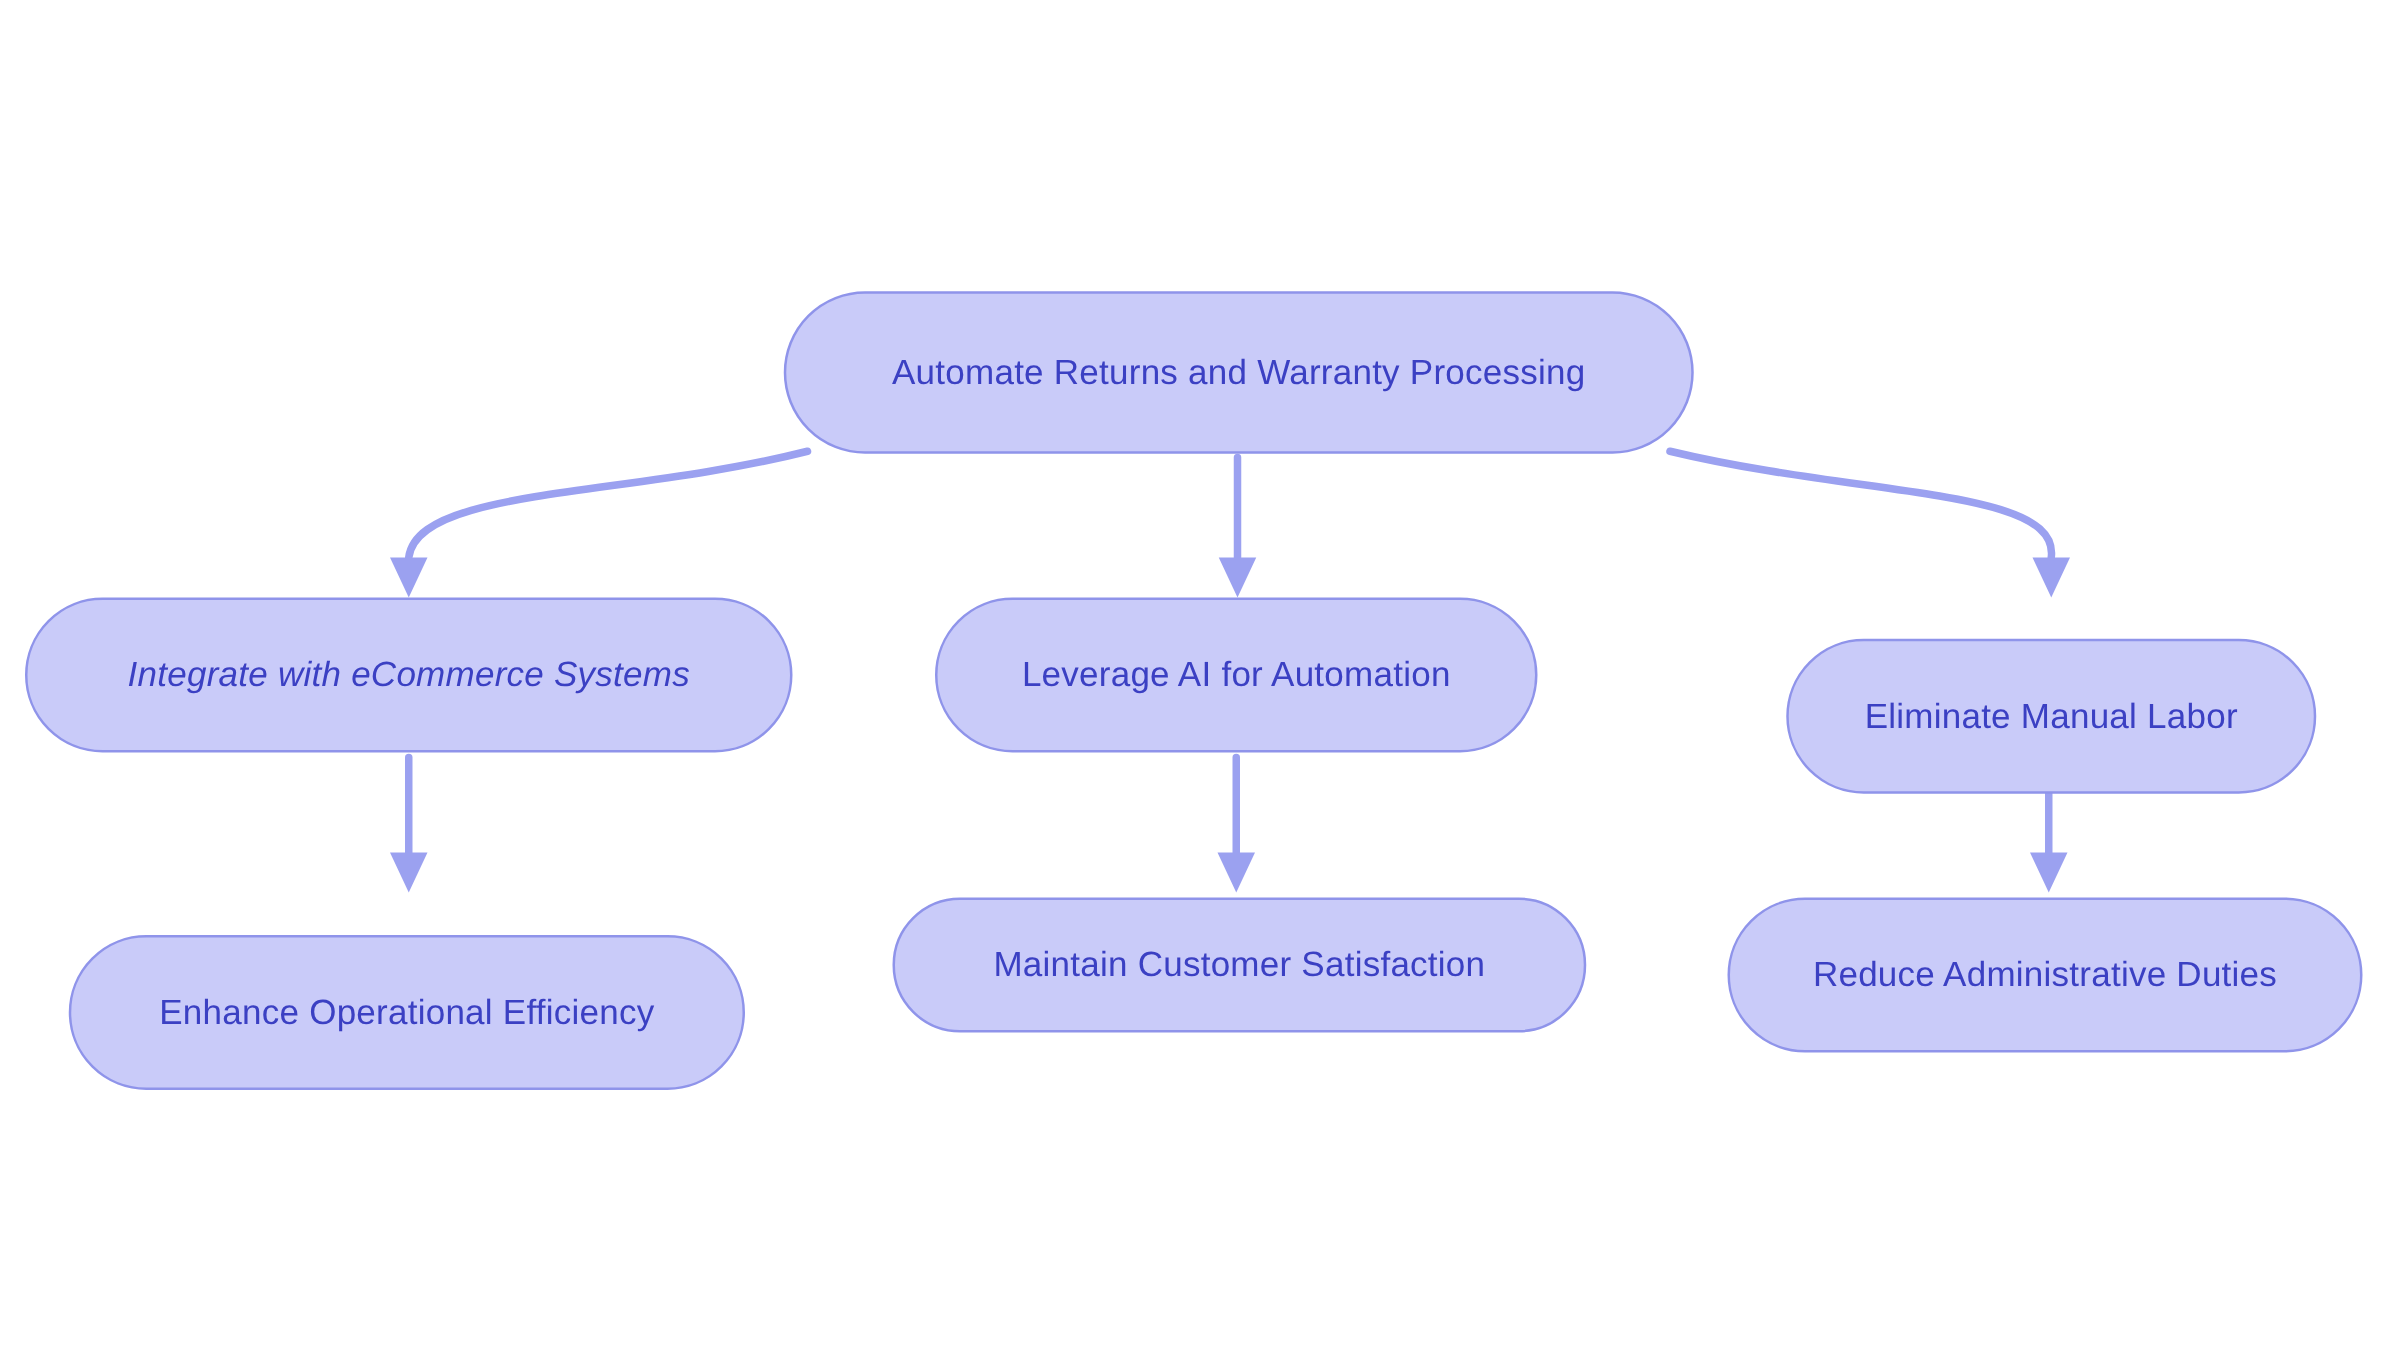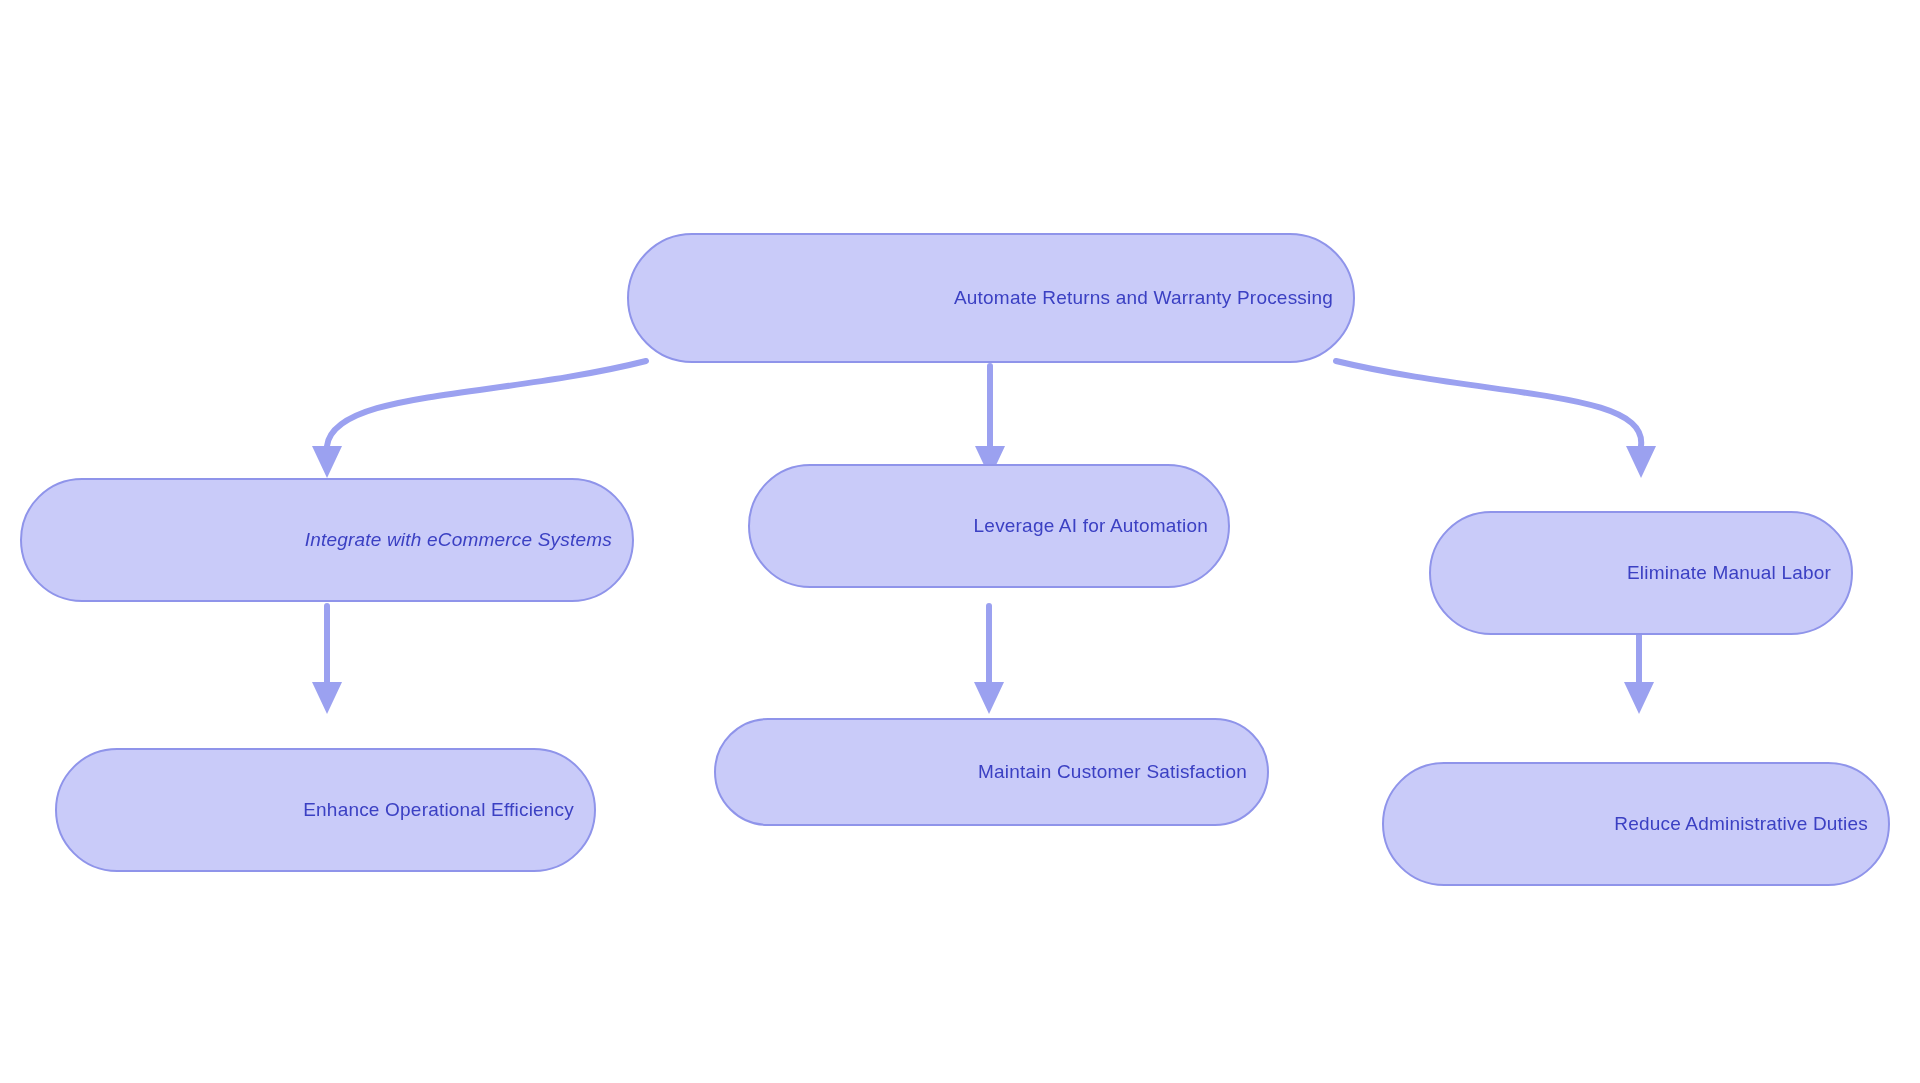--- a/index.html
+++ b/index.html
@@ -30,39 +30,39 @@
   }
   .arrowhead {
     fill: var(--arrow, #9ba1f0);
     stroke: none;
   }
   .node {
     position: absolute;
     z-index: 2;
     display: flex;
     align-items: center;
-    justify-content: flex-end;
+    justify-content: center;
     box-sizing: border-box;
     background: var(--node-fill, #c9cbf9);
     border: 2px solid var(--node-border, #8f94ea);
     border-radius: 66px;
     color: var(--node-text, #3b40c3);
-    font-size: 19px;
+    font-size: 28px;
     letter-spacing: 0.2px;
     text-align: center;
     padding: 0 20px;
   }
   
   #node-root        { left: 627px;  top: 233px; width: 728px; height: 130px; }
   #node-integrate   { left: 20px;   top: 478px; width: 614px; height: 124px; font-style: italic; }
-  #node-leverage    { left: 748px;  top: 464px; width: 482px; height: 124px; }
+  #node-leverage    { left: 748px;  top: 478px; width: 482px; height: 124px; }
   #node-eliminate   { left: 1429px; top: 478px; width: 424px; height: 124px; margin-top: 33px; }
   #node-enhance     { left: 55px;   top: 748px; width: 541px; height: 124px; }
   #node-maintain    { left: 714px;  top: 718px; width: 555px; height: 108px; }
-  #node-reduce      { left: 1382px; top: 718px; width: 508px; height: 124px; margin-top: 44px; }
+  #node-reduce      { left: 1382px; top: 718px; width: 508px; height: 124px; }
 </style>
 </head>
 <body>
 
 <svg id="edges" viewBox="0 0 1920 1083" xmlns="http://www.w3.org/2000/svg" aria-hidden="true">
 
   <path class="edge" d="M 646 361 C 500 398, 334 390, 327 446"></path>
   <polygon class="arrowhead" points="312,446 342,446 327,478"></polygon>
 
   <path class="edge" d="M 990 366 L 990 448"></path>

